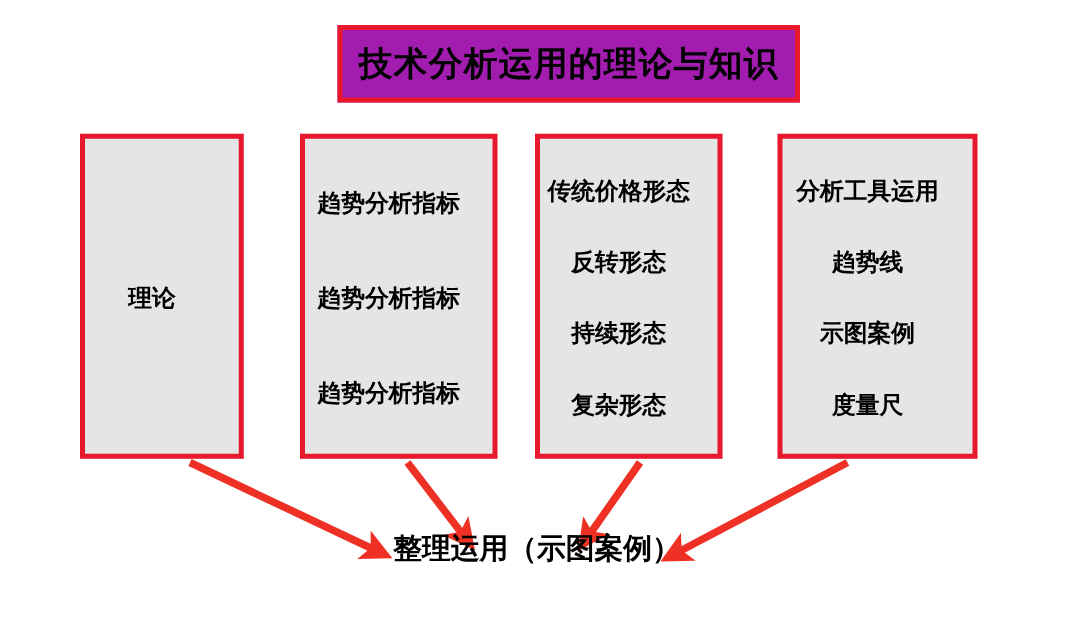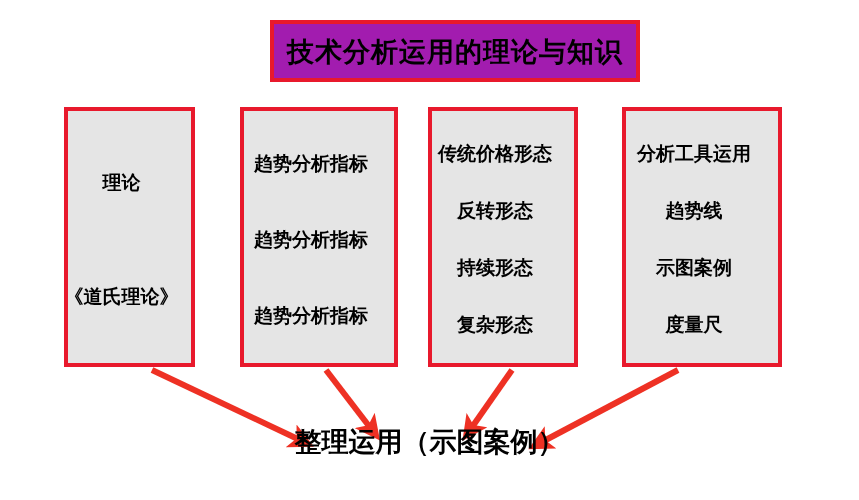--- a/index.html
+++ b/index.html
@@ -84,21 +84,21 @@
   }
 
   .bottom-label {
     position: absolute;
     left: 0;
     top: 428px;
     width: 859px;
     text-align: center;
   }
   .bottom-text {
-    font-size: 27px;
+    font-size: 23px;
     font-weight: bold;
     line-height: 1;
     white-space: nowrap;
     display: inline-block;
   }
 </style>
 </head>
 <body>
 
 <div id="canvas">
@@ -116,21 +116,20 @@
         <line x1="678" y1="370" x2="540" y2="443"></line>
       </g>
   </svg>
 
   <div class="title-box">
     <span class="title-text">技术分析运用的理论与知识</span>
   </div>
 
   <div class="col-box c1">
     <div class="col-item head">理论</div>
-    <div class="col-item">《道氏理论》</div>
   </div>
 
   <div class="col-box c2">
     <div class="col-item head">趋势分析指标</div>
     <div class="col-item">趋势分析指标</div>
     <div class="col-item">趋势分析指标</div>
   </div>
 
   <div class="col-box c3">
     <div class="col-item head">传统价格形态</div>

